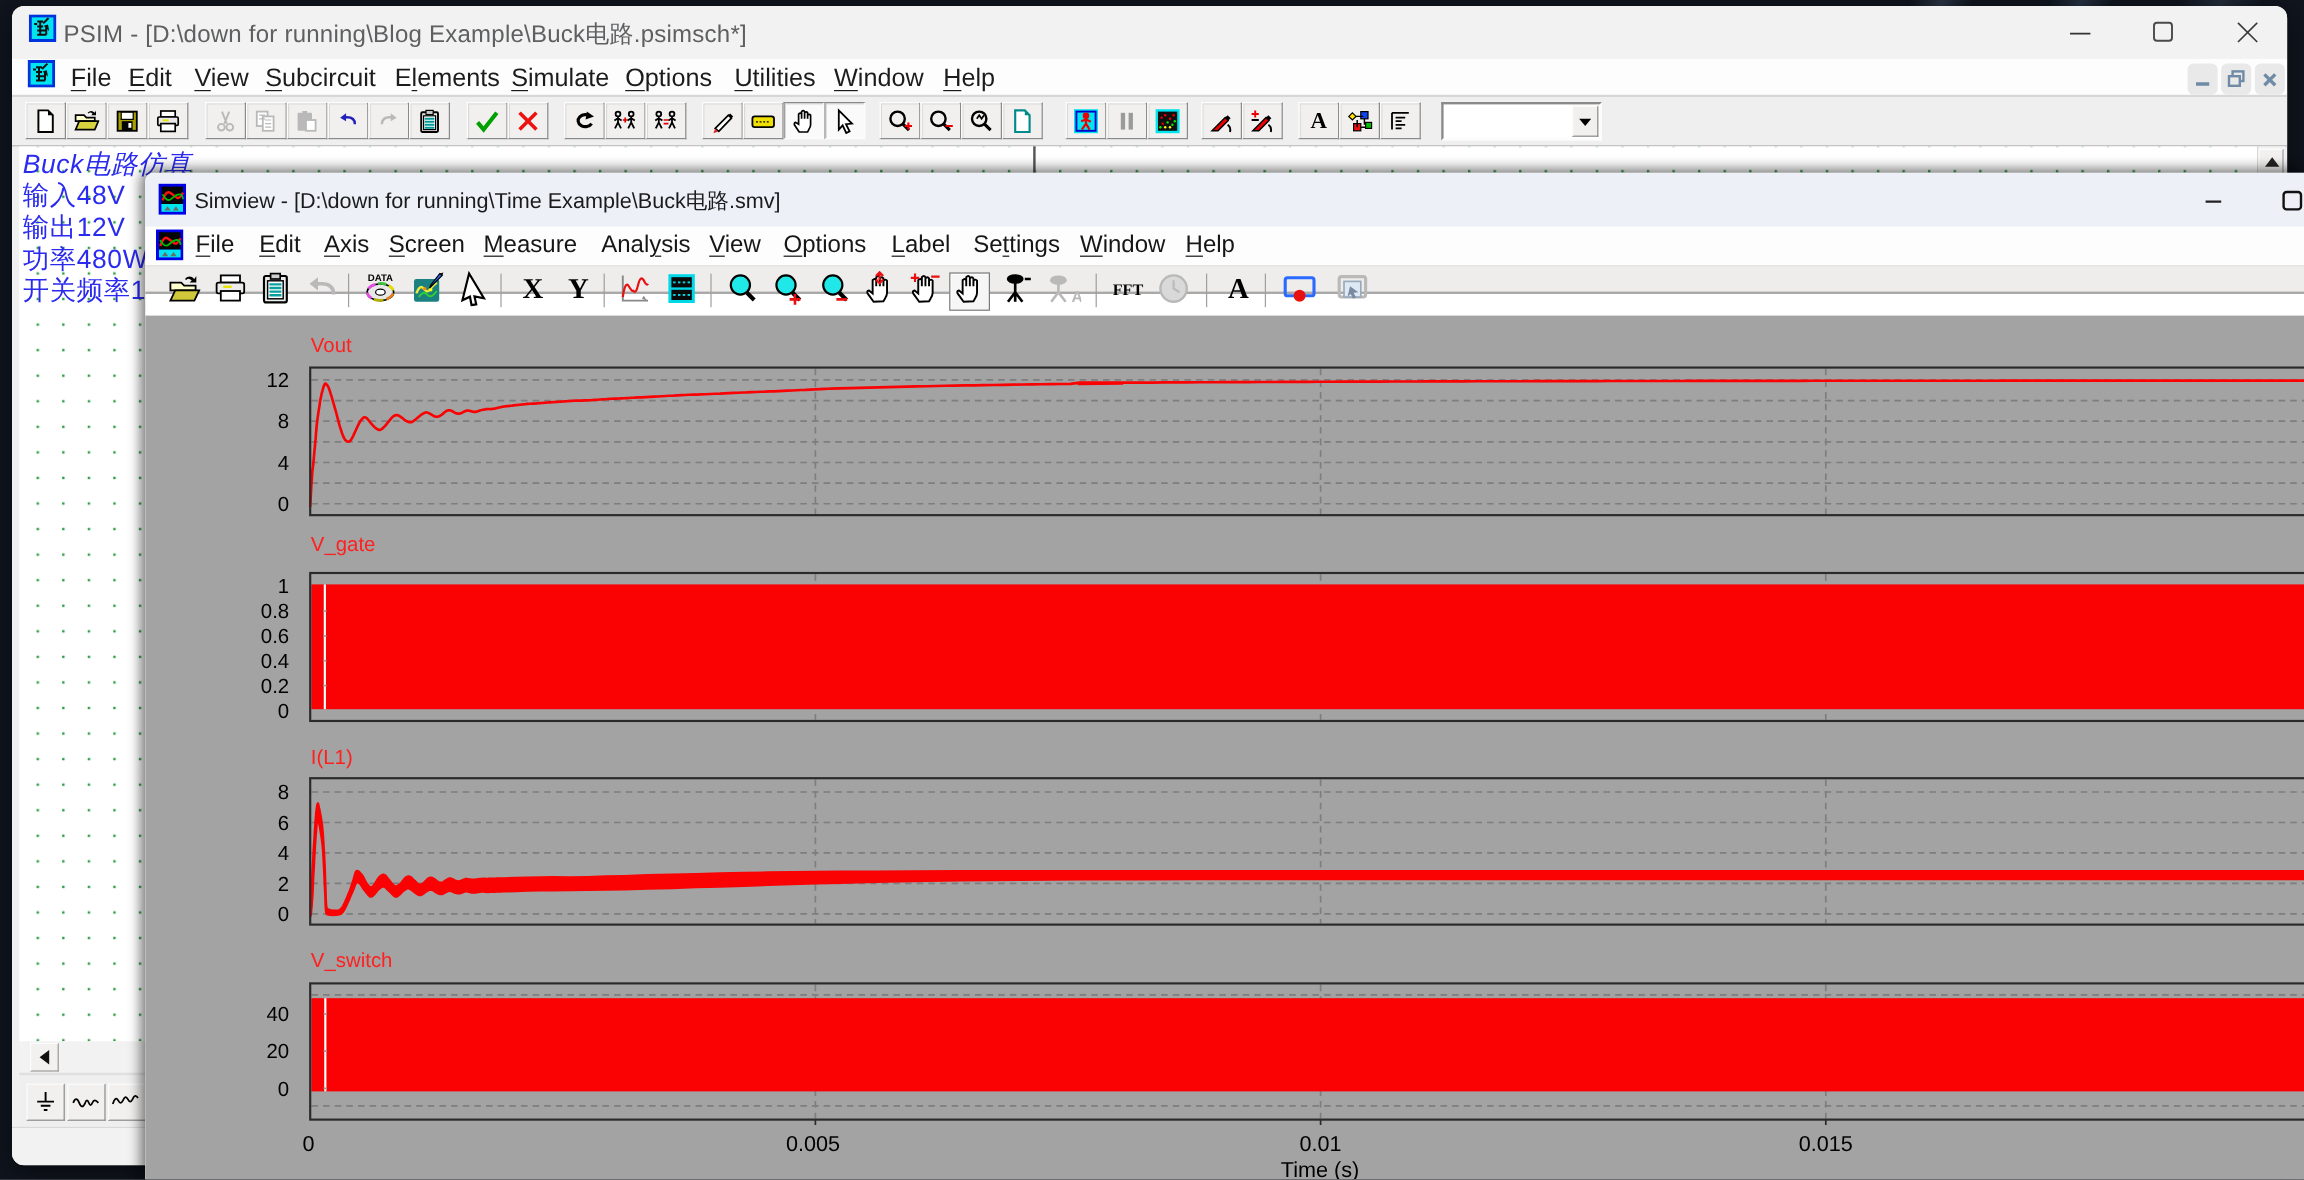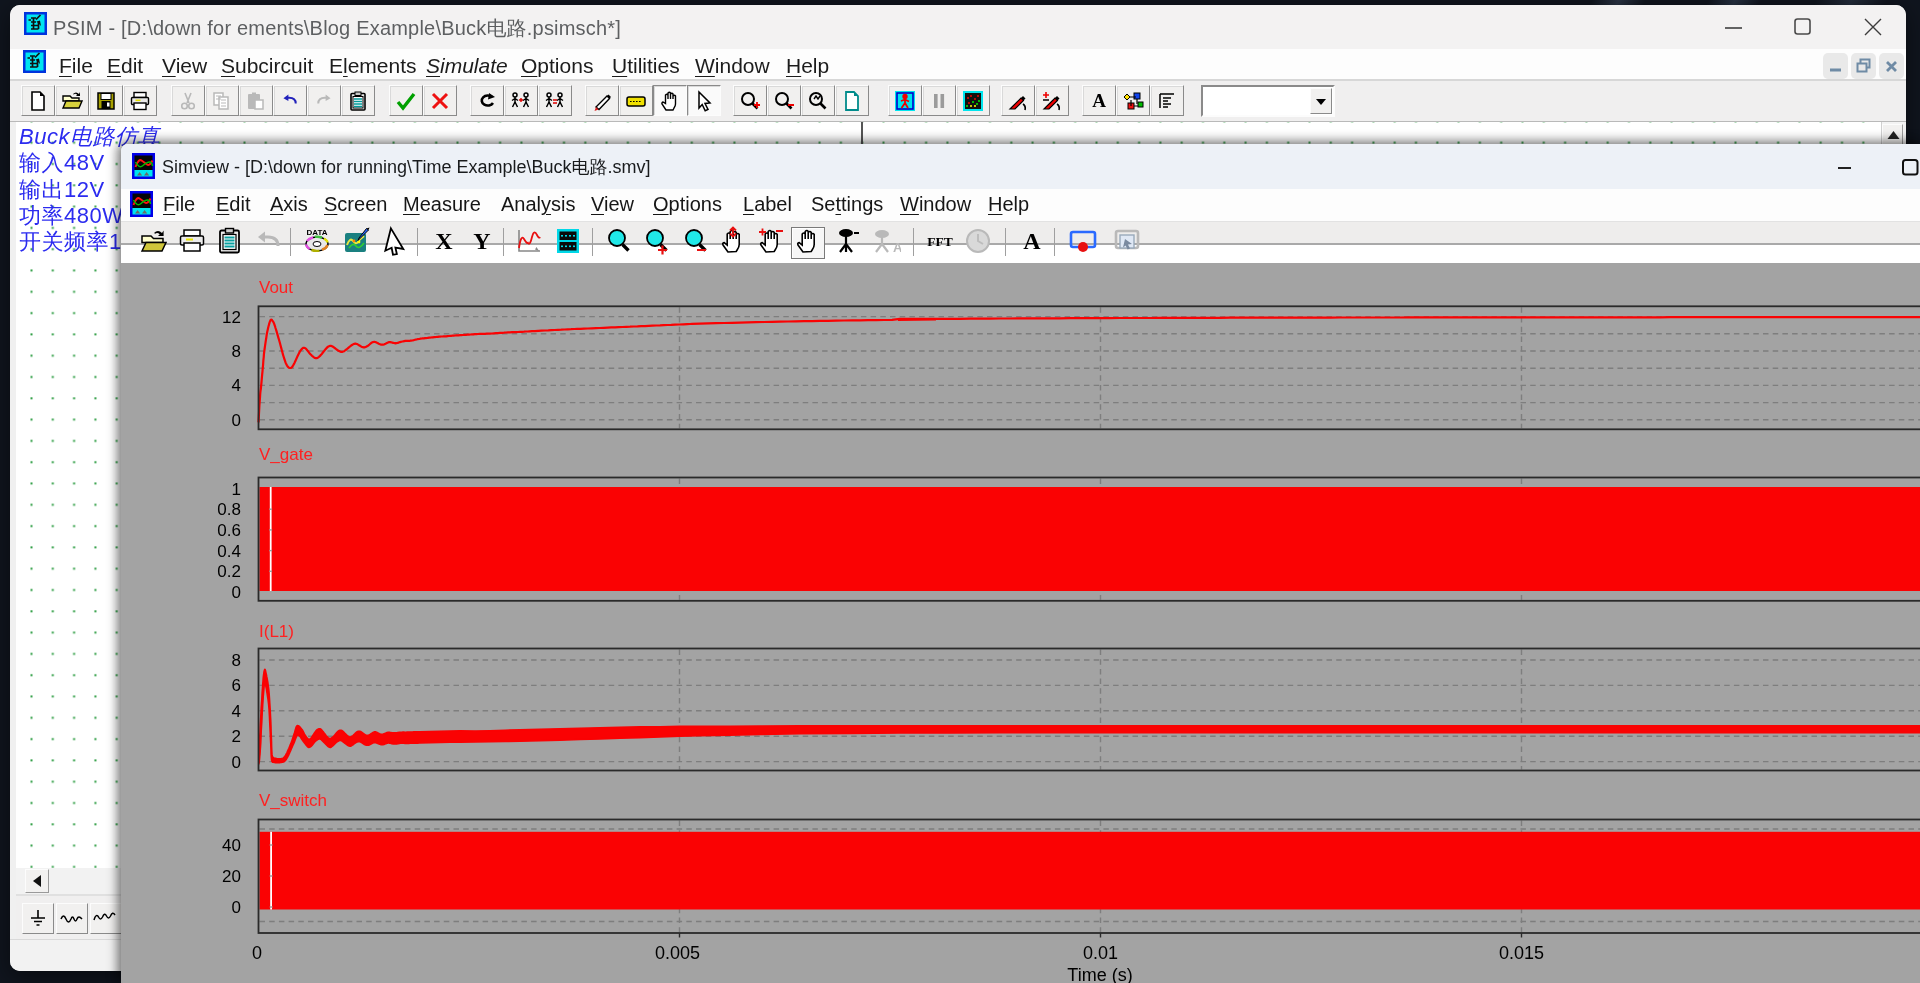--- a/index.html
+++ b/index.html
@@ -50,21 +50,21 @@
     <div id="psim-title">
       <div class="abs" style="left:14px;top:7px;"><svg width="23" height="23" viewBox="0 0 23 23">
           <rect x="0" y="0" width="23" height="23" fill="#0033dd"></rect>
           <rect x="2.5" y="2.5" width="18" height="18" fill="#00e4ef"></rect>
           <g stroke="#101010" stroke-width="1.7" fill="none">
             <path d="M7 6 h5 M7 10 h5 M4.5 8 h2.5 M9.5 6 v11 M7 13.5 h7.5 M7 17 h7.5 M14.5 10 v7"></path>
             <path d="M12 7.5 l4.5 -4.5"></path>
           </g>
           <path d="M12.5 9.5 l4.5 4.5 l-1 -5.5 z" fill="#101010"></path>
         </svg></div>
-      <div class="ttext">PSIM - [D:\down for ements\Blog Example\Buck电路.psimsch*]</div>
+      <div class="ttext">PSIM - [D:\down for running\Blog Example\Buck电路.psimsch*]</div>
       <svg class="cap" style="left:1702px;" width="46" height="44">
         <path d="M13 23 h17" stroke="#333" stroke-width="1.6"></path>
       </svg>
       <svg class="cap" style="left:1771px;" width="46" height="44">
         <rect x="14" y="14" width="15" height="15" rx="2.5" fill="none" stroke="#4a4a4a" stroke-width="1.6"></rect>
       </svg>
       <svg class="cap" style="left:1841px;" width="46" height="44">
         <path d="M14 14 l16 16 M30 14 l-16 16" stroke="#3c3c3c" stroke-width="1.4"></path>
       </svg>
     </div>
@@ -76,21 +76,21 @@
             <path d="M7 6 h5 M7 10 h5 M4.5 8 h2.5 M9.5 6 v11 M7 13.5 h7.5 M7 17 h7.5 M14.5 10 v7"></path>
             <path d="M12 7.5 l4.5 -4.5"></path>
           </g>
           <path d="M12.5 9.5 l4.5 4.5 l-1 -5.5 z" fill="#101010"></path>
         </svg></div>
       <div class="pmenu" style="left:49px;"><u>F</u>ile</div>
       <div class="pmenu" style="left:97px;"><u>E</u>dit</div>
       <div class="pmenu" style="left:152px;"><u>V</u>iew</div>
       <div class="pmenu" style="left:211px;"><u>S</u>ubcircuit</div>
       <div class="pmenu" style="left:319px;text-align:right;">E<u>l</u>ements</div>
-      <div class="pmenu" style="left:416px;font-style:italic;"><u>S</u>imulate</div>
+      <div class="pmenu" style="left:416px;"><u>S</u>imulate</div>
       <div class="pmenu" style="left:511px;"><u>O</u>ptions</div>
       <div class="pmenu" style="left:602px;"><u>U</u>tilities</div>
       <div class="pmenu" style="left:685px;"><u>W</u>indow</div>
       <div class="pmenu" style="left:776px;"><u>H</u>elp</div>
       <div class="mdi" style="left:1813px;"><svg width="25" height="26">
           <path d="M7 17 h11" stroke="#6f8ba5" stroke-width="3"></path>
         </svg></div>
       <div class="mdi" style="left:1841px;"><svg width="25" height="26">
           <rect x="9.5" y="6.5" width="9" height="8" fill="none" stroke="#6f8ba5" stroke-width="2"></rect>
           <rect x="6.5" y="10.5" width="9" height="8" fill="#e9e9e9" stroke="#6f8ba5" stroke-width="2"></rect>

